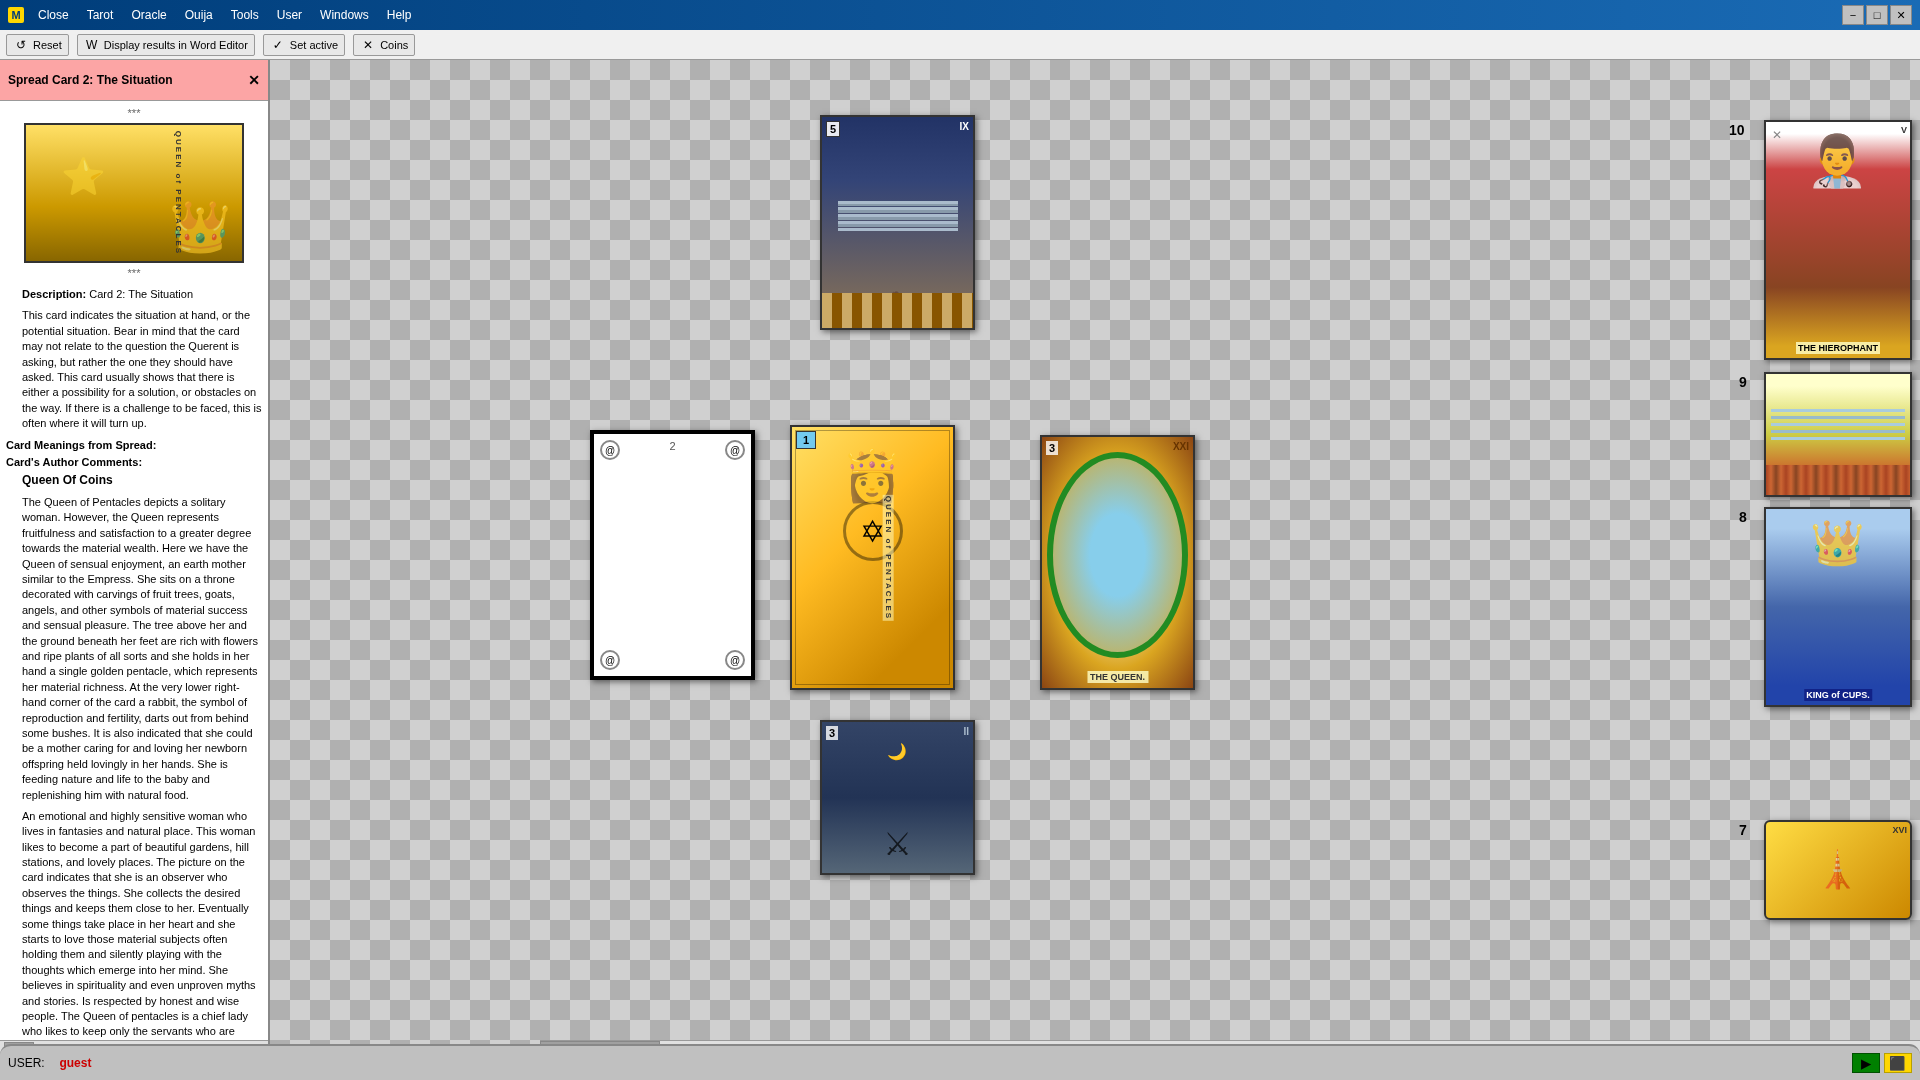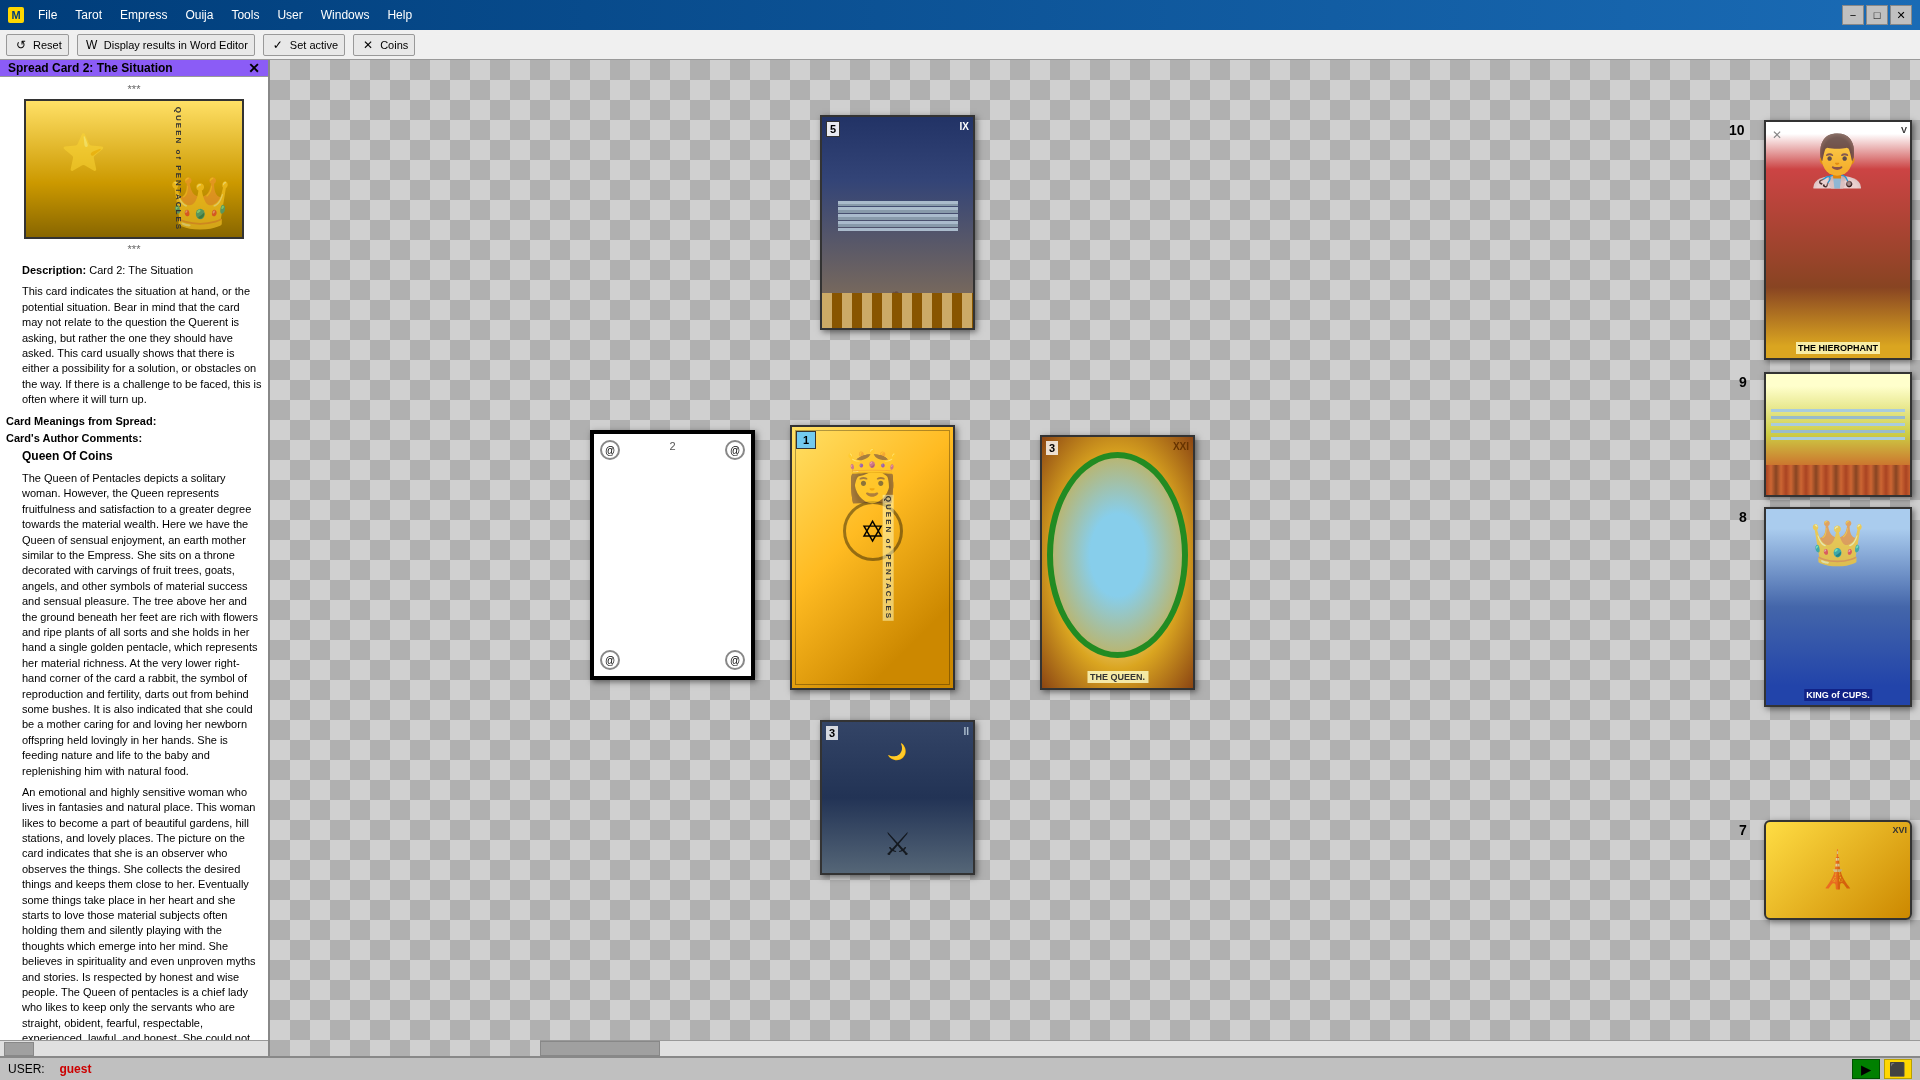--- a/index.html
+++ b/index.html
@@ -37,21 +37,21 @@
     }
 
     
     #left-panel {
       width: 270px; min-width: 270px; background: white;
       border-right: 2px solid #888;
       display: flex; flex-direction: column;
       overflow: hidden;
     }
     #left-panel-header {
-      background: #8b5cf6; padding: 0 8px;
+      background: #fca5a5; padding: 12px 8px;
       border-bottom: 1px solid #999;
       font-weight: bold; font-size: 12px;
       display: flex; justify-content: space-between; align-items: center;
     }
     #close-panel-btn { cursor: pointer; font-weight: bold; font-size: 14px; }
     #left-panel-content {
       flex: 1; overflow-y: auto; padding: 6px;
     }
     #card-image-container {
       width: 100%; display: flex; flex-direction: column; align-items: center;
@@ -115,24 +115,25 @@
 
     
     #panel-scrollbar {
       height: 16px; background: #e0e0e0;
       border-top: 1px solid #999;
       display: flex; align-items: center;
     }
 
     
     #statusbar {
-      position: fixed; bottom: 0; left: 0; width: 100%; height: 24px;
+      position: fixed; bottom: 0; left: 0; width: 100%; height: 36px;
       background: #c0c0c0; border-top: 2px solid #888;
       display: flex; align-items: center; padding: 0 8px;
       justify-content: space-between;
+      border-radius: 11px;
     }
     #user-label { font-size: 12px; }
     #user-value { color: #cc0000; font-weight: bold; }
     #statusbar-right { display: flex; gap: 4px; }
     .status-btn { width: 28px; height: 20px; background: #008000; border: 1px solid #005000; cursor: pointer; display: flex; align-items: center; justify-content: center; }
     .status-btn-yellow { background: #ffd700; border: 1px solid #b8a000; }
 
     
     .nine-swords-bg {
       background: linear-gradient(180deg, #223366 0%, #334477 30%, #8B7355 100%);
@@ -153,23 +154,23 @@
   </style>
 </head>
 <body>
 
 <div id="titlebar">
   <div id="titlebar-left">
     <div id="titlebar-icon">
       <span style="color:#003d7a;font-weight:bold;font-size:11px;">M</span>
     </div>
     <div id="titlebar-menu">
-      <span class="menu-item">File</span>
+      <span class="menu-item">Close</span>
       <span class="menu-item">Tarot</span>
-      <span class="menu-item">Empress</span>
+      <span class="menu-item">Oracle</span>
       <span class="menu-item">Ouija</span>
       <span class="menu-item">Tools</span>
       <span class="menu-item">User</span>
       <span class="menu-item">Windows</span>
       <span class="menu-item">Help</span>
     </div>
   </div>
   <div id="titlebar-controls">
     <button class="win-btn">−</button>
     <button class="win-btn">□</button>

